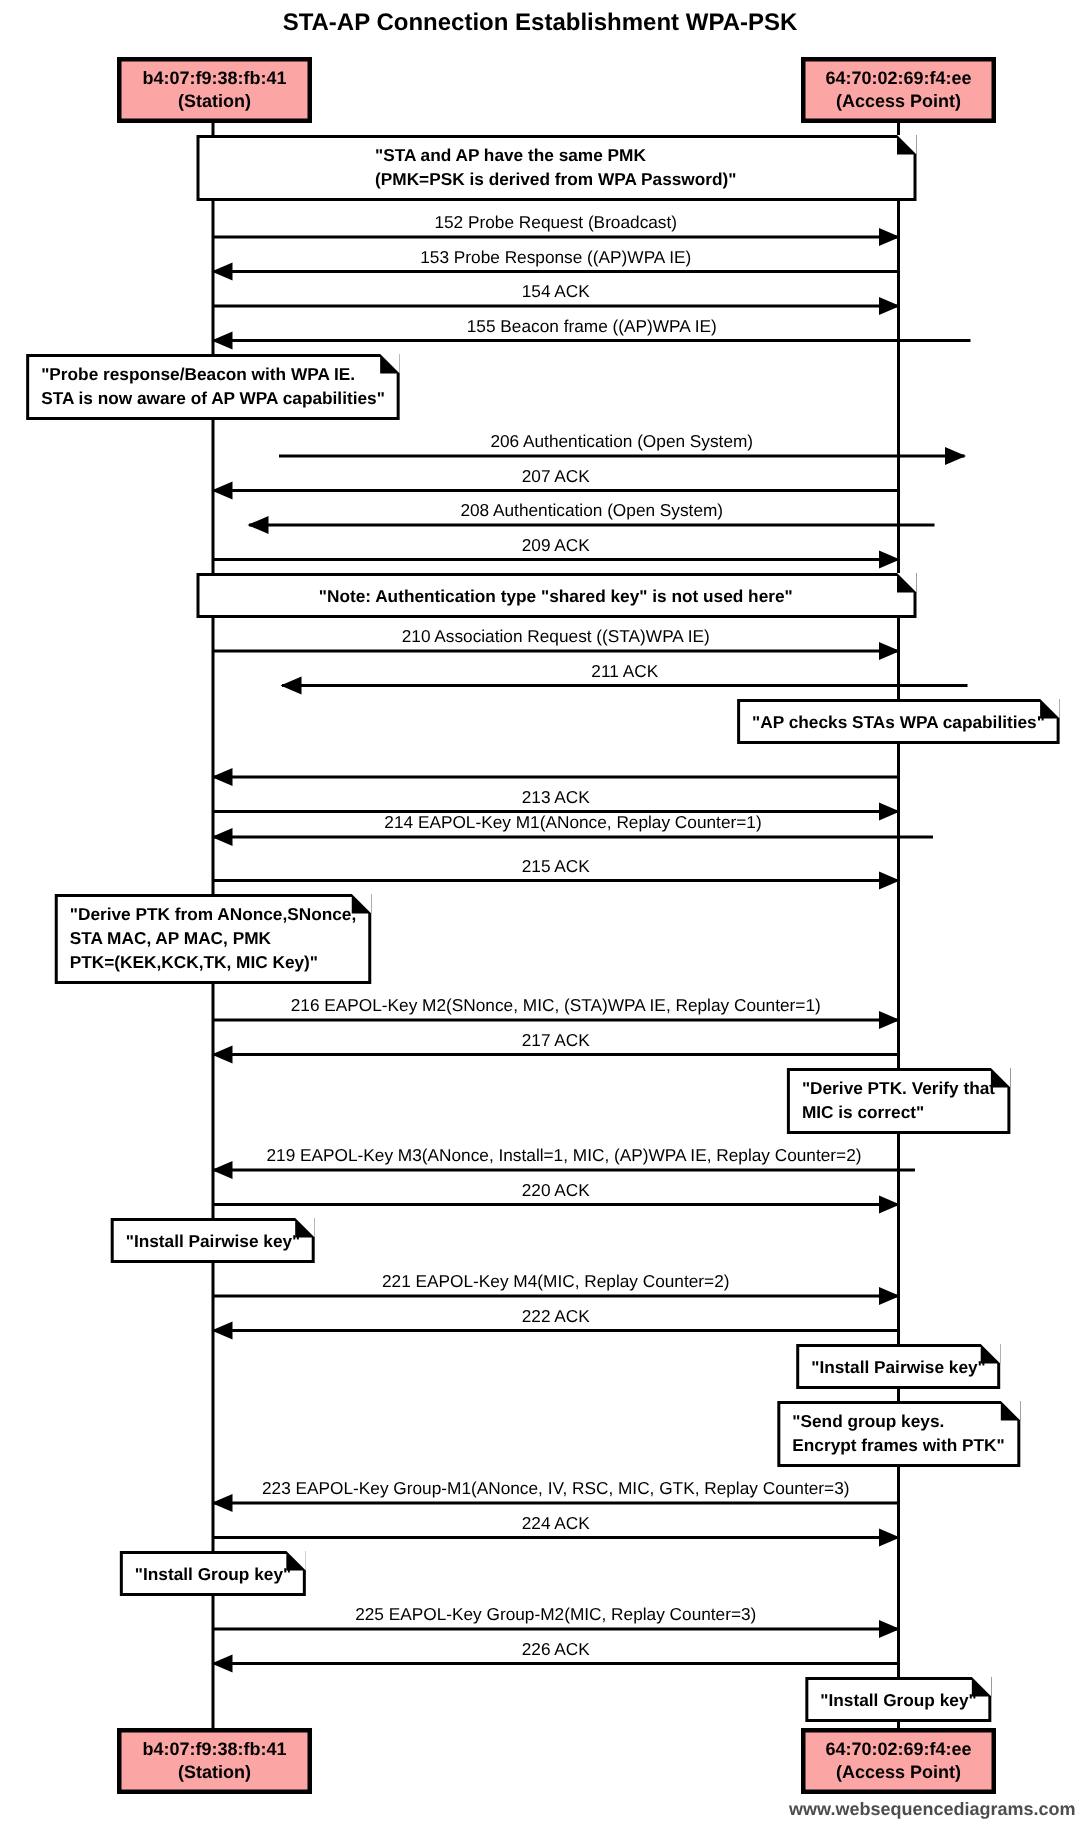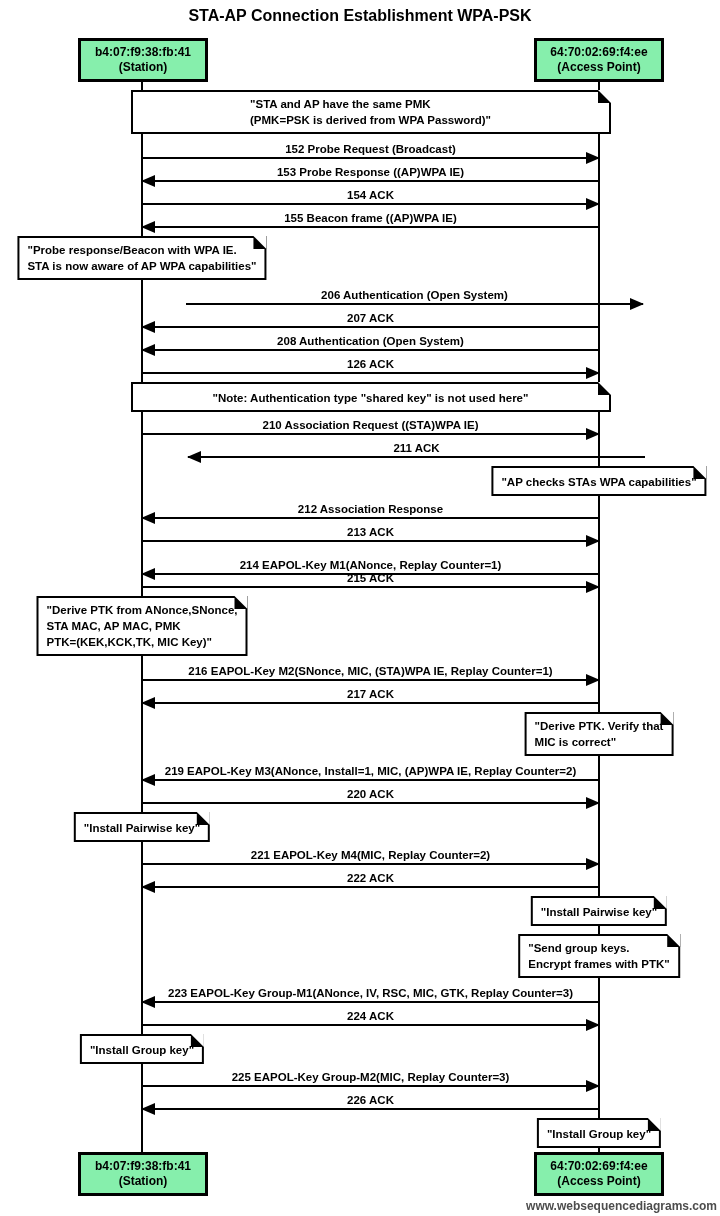--- a/index.html
+++ b/index.html
@@ -13,35 +13,35 @@
     text-align:center; font-size:16px; font-weight:bold; white-space:nowrap;
   }
   .lifeline {
     position:absolute; top:82px; height:1070px; width:2px;
     background:#000; z-index:1;
   }
   .lifeline.sta { left:141px; }
   .lifeline.ap  { left:598px; }
   .actor {
     position:absolute; transform:translateX(-50%);
-    background:#86efac; border:3px solid #000;
+    background:#fca5a5; border:3px solid #000;
     padding:4px 8px; text-align:center;
     font-size:12px; font-weight:bold; line-height:15px;
     white-space:nowrap; z-index:3; min-width:108px;
   }
   .actor.top { top:38px; }
   .actor.bottom { top:1152px; }
   .actor.sta { left:143px; }
   .actor.ap  { left:599px; }
   .msg {
     position:absolute; left:142px; width:457px; height:23px; z-index:2;
   }
   .msg-label {
     position:absolute; left:-60px; right:-60px; bottom:3px;
-    text-align:center; font-size:11.5px; font-weight:bold;
+    text-align:center; font-size:11.5px; font-weight:normal;
     line-height:14px; white-space:nowrap;
   }
   .shaft {
     position:absolute; left:0; right:0; bottom:0; height:2px; background:#000;
   }
   .arrowhead {
     position:absolute; width:0; height:0; bottom:-5px;
     border-top:6px solid transparent; border-bottom:6px solid transparent;
   }
   .head-right { right:-1px; border-left:14px solid #000; }
@@ -94,69 +94,68 @@
       <div class="msg" style="top: 159px;">
         <div class="msg-label">153 Probe Response ((AP)WPA IE)</div>
         <div class="shaft"></div>
         <div class="arrowhead head-left"></div>
       </div>
       <div class="msg" style="top: 182px;">
         <div class="msg-label">154 ACK</div>
         <div class="shaft"></div>
         <div class="arrowhead head-right"></div>
       </div>
-      <div class="msg" style="top: 205px;">
+      <div class="msg" style="top: 205px; padding-left: 48px;">
         <div class="msg-label">155 Beacon frame ((AP)WPA IE)</div>
         <div class="shaft"></div>
         <div class="arrowhead head-left"></div>
       </div>
       <div class="note" style="top: 236px; left: 142px;"><div class="note-inner"><div>"Probe response/Beacon with WPA IE.</div><div>STA is now aware of AP WPA capabilities"</div></div><div class="fold"></div></div>
       <div class="msg" style="top: 282px; margin-left: 44px;">
         <div class="msg-label">206 Authentication (Open System)</div>
         <div class="shaft"></div>
         <div class="arrowhead head-right"></div>
       </div>
       <div class="msg" style="top: 305px;">
         <div class="msg-label">207 ACK</div>
         <div class="shaft"></div>
         <div class="arrowhead head-left"></div>
       </div>
-      <div class="msg" style="top: 328px;">
+      <div class="msg" style="top: 328px; margin-left: 24px;">
         <div class="msg-label">208 Authentication (Open System)</div>
         <div class="shaft"></div>
         <div class="arrowhead head-left"></div>
       </div>
       <div class="msg" style="top: 351px;">
-        <div class="msg-label">126 ACK</div>
+        <div class="msg-label">209 ACK</div>
         <div class="shaft"></div>
         <div class="arrowhead head-right"></div>
       </div>
       <div class="note" style="top: 382px; left: 370.5px; width: 480px;"><div class="note-inner"><div>"Note: Authentication type "shared key" is not used here"</div></div><div class="fold"></div></div>
       <div class="msg" style="top: 412px;">
         <div class="msg-label">210 Association Request ((STA)WPA IE)</div>
         <div class="shaft"></div>
         <div class="arrowhead head-right"></div>
       </div>
       <div class="msg" style="top: 435px; margin-left: 46px;">
         <div class="msg-label">211 ACK</div>
         <div class="shaft"></div>
         <div class="arrowhead head-left"></div>
       </div>
       <div class="note" style="top: 466px; left: 599px;"><div class="note-inner"><div>"AP checks STAs WPA capabilities"</div></div><div class="fold"></div></div>
       <div class="msg" style="top: 496px;">
-        <div class="msg-label">212 Association Response</div>
         <div class="shaft"></div>
         <div class="arrowhead head-left"></div>
       </div>
       <div class="msg" style="top: 519px;">
         <div class="msg-label">213 ACK</div>
         <div class="shaft"></div>
         <div class="arrowhead head-right"></div>
       </div>
-      <div class="msg" style="top: 552px;">
+      <div class="msg" style="top: 536px; padding-left: 23px;">
         <div class="msg-label">214 EAPOL-Key M1(ANonce, Replay Counter=1)</div>
         <div class="shaft"></div>
         <div class="arrowhead head-left"></div>
       </div>
       <div class="msg" style="top: 565px;">
         <div class="msg-label">215 ACK</div>
         <div class="shaft"></div>
         <div class="arrowhead head-right"></div>
       </div>
       <div class="note" style="top: 596px; left: 142px;"><div class="note-inner"><div>"Derive PTK from ANonce,SNonce,</div><div>STA MAC, AP MAC, PMK</div><div>PTK=(KEK,KCK,TK, MIC Key)"</div></div><div class="fold"></div></div>
@@ -164,21 +163,21 @@
         <div class="msg-label">216 EAPOL-Key M2(SNonce, MIC, (STA)WPA IE, Replay Counter=1)</div>
         <div class="shaft"></div>
         <div class="arrowhead head-right"></div>
       </div>
       <div class="msg" style="top: 681px;">
         <div class="msg-label">217 ACK</div>
         <div class="shaft"></div>
         <div class="arrowhead head-left"></div>
       </div>
       <div class="note" style="top: 712px; left: 599px;"><div class="note-inner"><div>"Derive PTK. Verify that</div><div>MIC is correct"</div></div><div class="fold"></div></div>
-      <div class="msg" style="top: 758px;">
+      <div class="msg" style="top: 758px; padding-left: 11px;">
         <div class="msg-label">219 EAPOL-Key M3(ANonce, Install=1, MIC, (AP)WPA IE, Replay Counter=2)</div>
         <div class="shaft"></div>
         <div class="arrowhead head-left"></div>
       </div>
       <div class="msg" style="top: 781px;">
         <div class="msg-label">220 ACK</div>
         <div class="shaft"></div>
         <div class="arrowhead head-right"></div>
       </div>
       <div class="note" style="top: 812px; left: 142px;"><div class="note-inner"><div>"Install Pairwise key"</div></div><div class="fold"></div></div>

